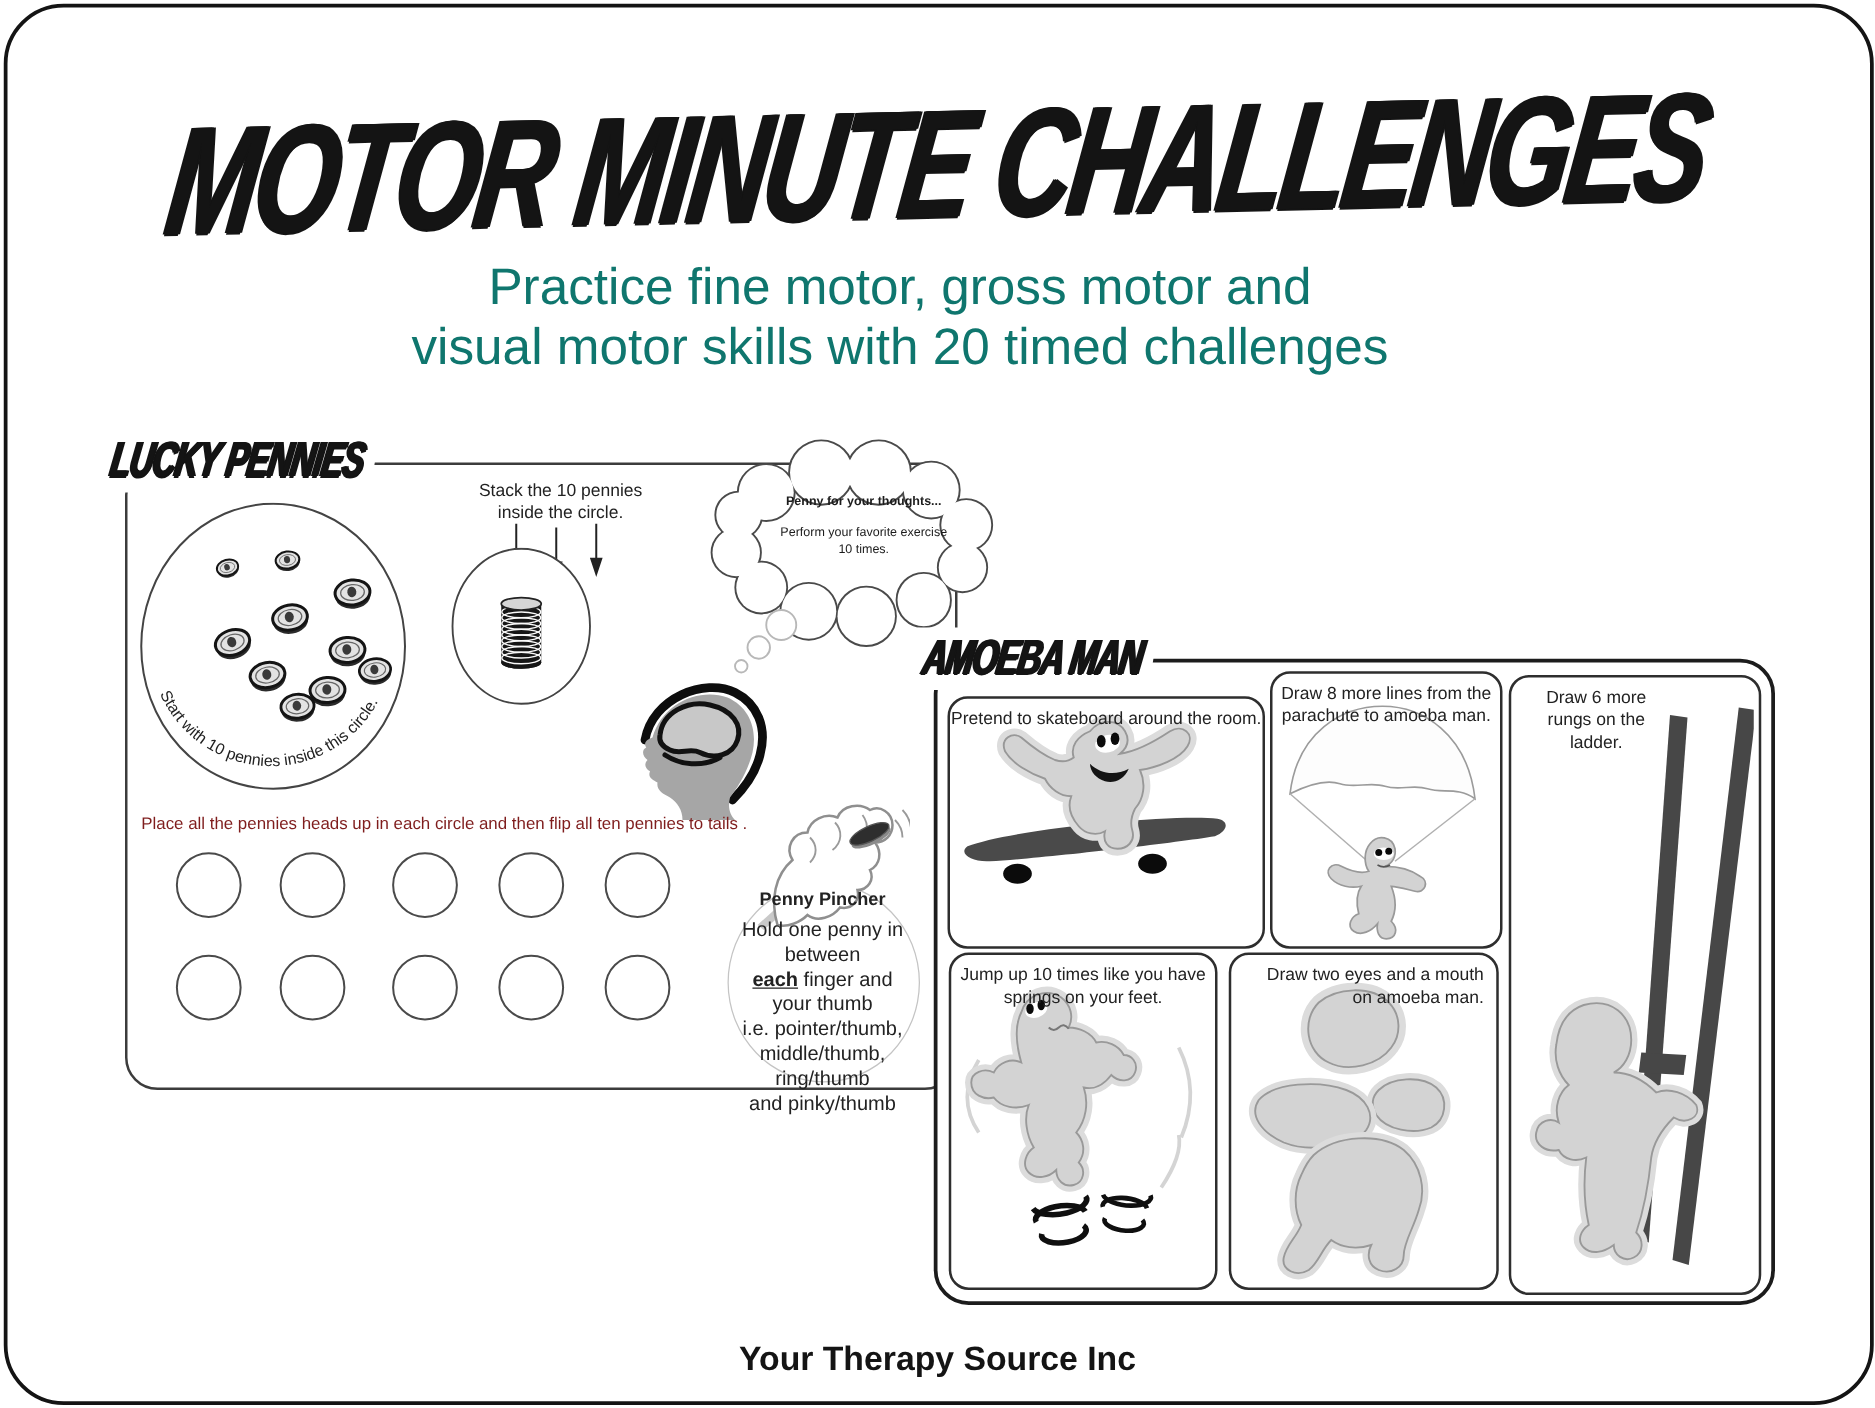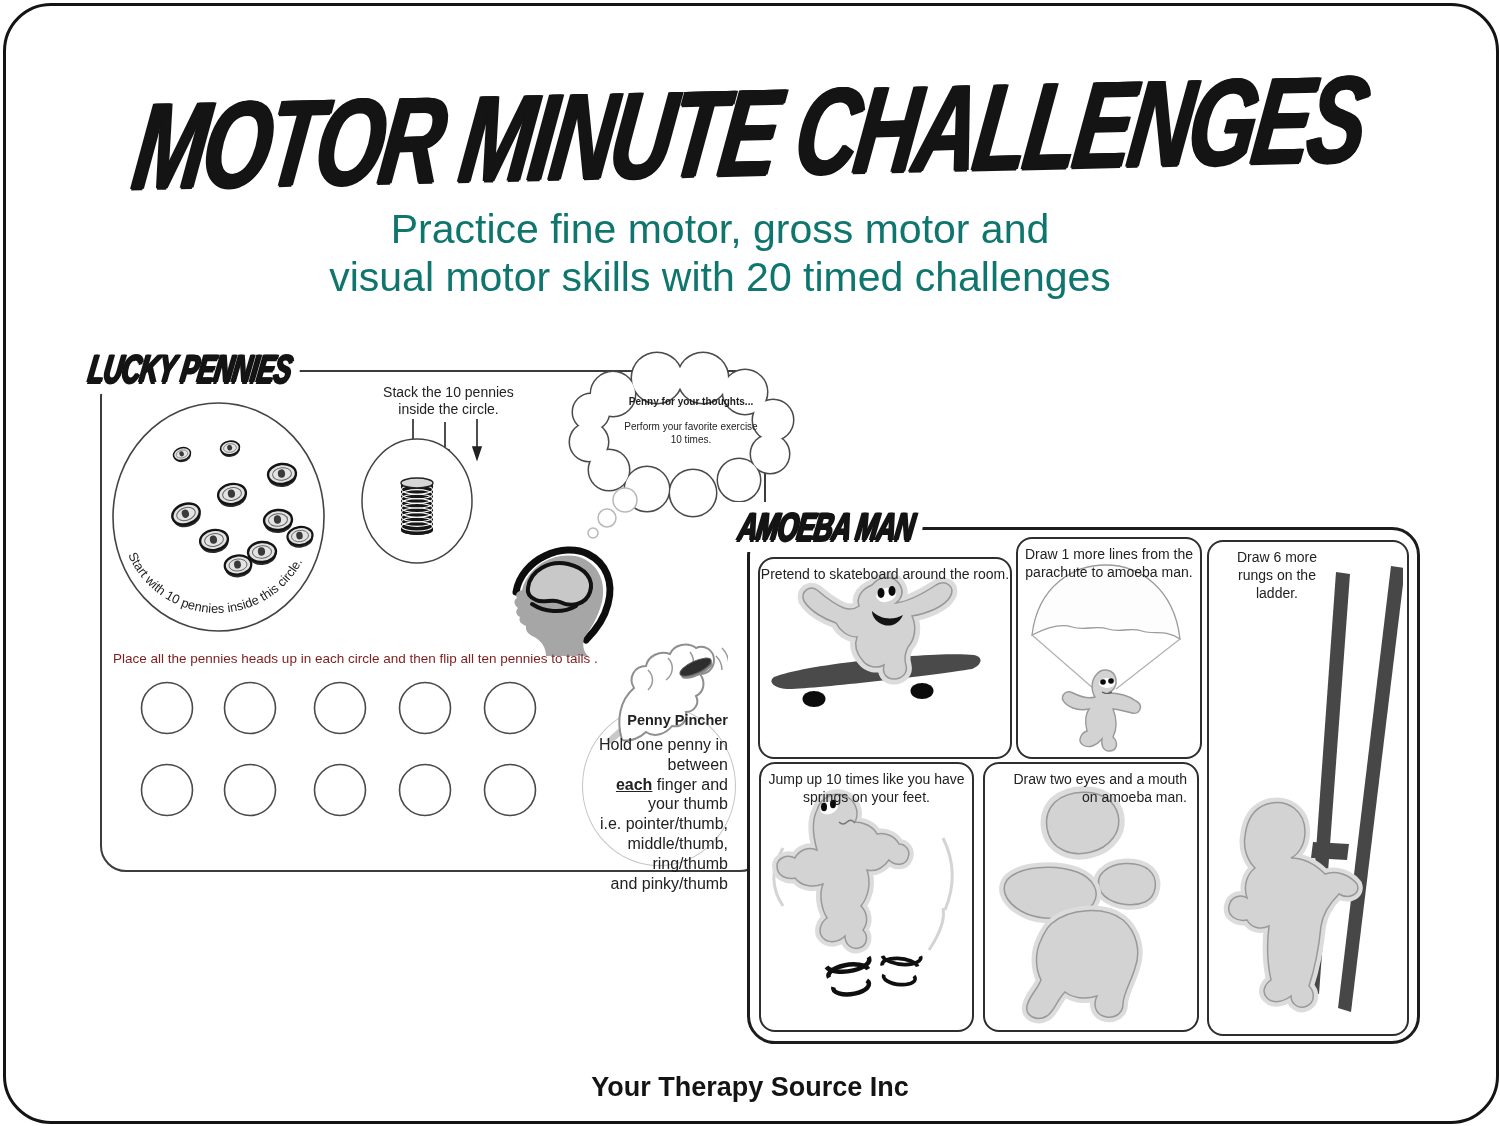--- a/index.html
+++ b/index.html
@@ -19,21 +19,21 @@
   .amoeba-box{left:747px;top:527px;width:667px;height:511px;border:3px solid #1c1c1c;border-radius:28px;background:#fff;}
   .panel{border:2px solid #2e2e2e;border-radius:16px;background:#fff;}
   .panel-caption{position:absolute;left:0;top:7px;width:100%;text-align:center;font-size:14px;line-height:1.28;color:#222;}
   .caption-line{display:block;}
   .bubble-text{width:162px;text-align:center;color:#1c1c1c;}
   .bubble-heading{font-weight:bold;font-size:10px;}
   .bubble-body{margin-top:14px;font-size:10px;line-height:1.25;}
   .flip-caption{left:113px;top:651px;width:600px;font-size:13.5px;white-space:nowrap;color:#7f1d1d;}
   .stack-caption{left:376px;top:384px;width:145px;text-align:center;font-size:14px;line-height:1.2;color:#222;}
   .pincher-circle{left:582px;top:706px;width:152px;height:158px;border:1.6px solid #c4c4c4;border-radius:50%;}
-  .pincher-text{left:588px;top:710px;width:140px;text-align:right;color:#222;}
+  .pincher-text{left:588px;top:710px;width:140px;text-align:center;color:#222;}
   .pincher-heading{font-weight:bold;font-size:14.5px;margin-top:2px;}
   .pincher-body{font-size:16px;line-height:1.24;margin-top:7px;}
   .pincher-em{font-weight:bold;text-decoration:underline;}
   .footer{left:0;top:1072px;width:100%;text-align:center;font-weight:bold;font-size:27px;color:#141414;}
   svg{display:block;}
 </style>
 </head>
 <body>
 
 <div class="stage">
@@ -252,21 +252,21 @@
                C 85,212 83,206 84,200 C 79,206 71,210 65,206 C 59,202 63,194 69,192 C 67,184 67,176 71,170
                C 63,172 53,170 47,164 C 41,158 47,150 55,154 C 63,158 71,160 77,158 C 73,152 73,142 78,136 Z" fill="#d3d3d3" stroke="#999" stroke-width="1.4"></path>
       <g>
         <ellipse cx="89" cy="144" rx="8" ry="5" fill="#fff"></ellipse>
         <circle cx="85" cy="143" r="2.8" fill="#0a0a0a"></circle>
           <circle cx="93" cy="142" r="2.8" fill="#0a0a0a"></circle>
         <path d="M 84,153 Q 89,156 94,153" stroke="#555" stroke-width="1.2" fill="none"></path>
       </g>
     </svg>
     <div class="panel-caption">
-      <span class="caption-line">Draw 1 more lines from the</span>
+      <span class="caption-line">Draw 8 more lines from the</span>
       <span class="caption-line">parachute to amoeba man.</span>
     </div>
   </div>
 
   <div class="abs panel" style="left:1207px;top:540px;width:198px;height:492px;">
     <svg class="abs" style="left:0;top:0;" width="194" height="488" viewBox="0 0 194 488">
       <g fill="#474747">
         <polygon points="127,30 141,32 110,452 97,448"></polygon>
         <polygon points="182,24 196,26 142,470 129,466"></polygon>
         <polygon points="104,300 140,302 138,318 102,316"></polygon>

